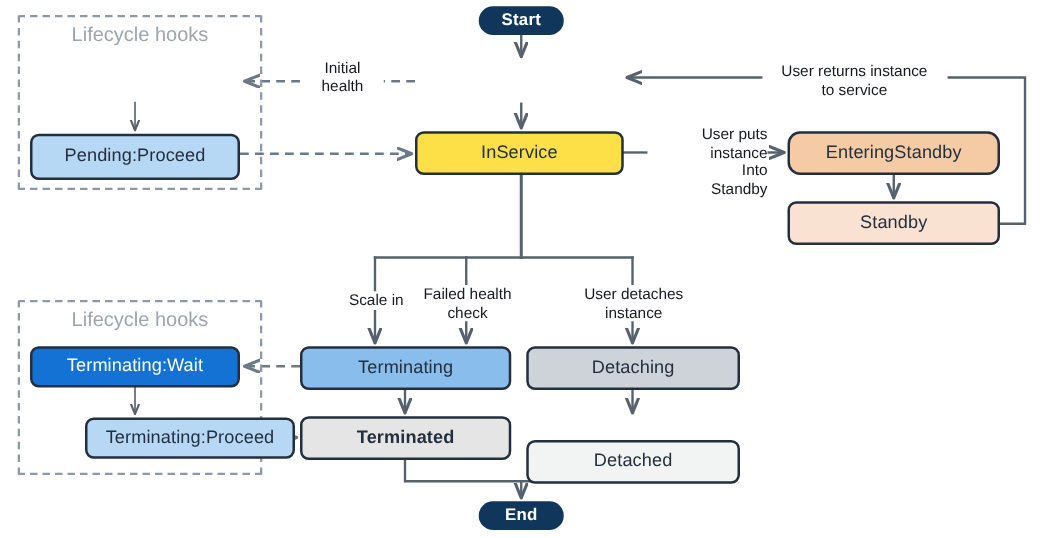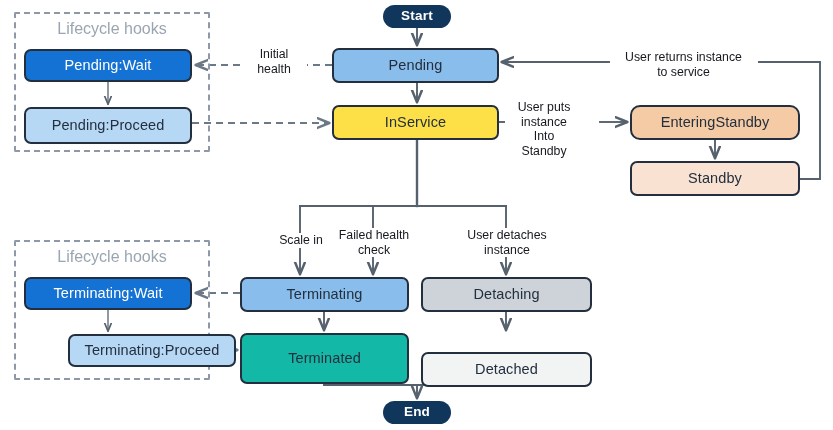--- a/index.html
+++ b/index.html
@@ -143,50 +143,48 @@
   </svg>
 
   <div class="group-box" style="left:14px; top:12px; width:196px; height:140px;"></div>
   <div class="group-title" style="left:14px; top:20px; width:196px;">Lifecycle hooks</div>
 
   <div class="group-box" style="left:14px; top:240px; width:196px; height:140px;"></div>
   <div class="group-title" style="left:14px; top:248px; width:196px;">Lifecycle hooks</div>
 
   <div class="node terminal" style="left:383px; top:5px; width:68px; height:23px; background:#10365c;">Start</div>
 
-  <div class="node" style="left:332px; top:48px; width:167px; height:35px; background:#89bdeb;">Pending</div>
 
   <div class="node" style="left:332px; top:105px; width:167px; height:35px; background:#fde047;">InService</div>
 
-  <div class="node hook-wait" style="left:24px; top:49px; width:168px; height:33px; background:#1372d3;">Pending:Wait</div>
 
   <div class="node" style="left:24px; top:107px; width:168px; height:37px; background:#b7d8f5;">Pending:Proceed</div>
 
   <div class="node" style="left:630px; top:105px; width:170px; height:35px; background:#f5cba5;border-radius:10px;">EnteringStandby</div>
 
   <div class="node" style="left:630px; top:161px; width:170px; height:35px; background:#fae2d2;">Standby</div>
 
   <div class="node hook-wait" style="left:24px; top:277px; width:168px; height:33px; background:#1372d3;">Terminating:Wait</div>
 
   <div class="node" style="left:24px; top:334px; width:168px; height:33px; background:#b7d8f5;margin-left:44px;">Terminating:Proceed</div>
 
   <div class="node" style="left:240px; top:277px; width:169px; height:35px; background:#89bdeb;">Terminating</div>
 
-  <div class="node" style="left:240px; top:333px; width:169px; height:51px; background:#14b8a6;">Terminated</div>
+  <div class="node" style="left:240px; top:333px; width:169px; height:35px; background:#e5e5e5;font-weight:bold;">Terminated</div>
 
   <div class="node" style="left:421px; top:277px; width:171px; height:35px; background:#ced2d9;">Detaching</div>
 
   <div class="node" style="left:421px; top:352px; width:171px; height:35px; background:#f2f3f3;">Detached</div>
 
   <div class="node terminal" style="left:383px; top:401px; width:68px; height:23px; background:#10365c;">End</div>
 
   <div class="edge-label" style="left:243px; top:47px; width:62px;">Initial
 health</div>
 
-  <div class="edge-label" style="left:505px; top:100px; width:78px;">User puts
+  <div class="edge-label" style="left:536px; top:100px; width:78px;text-align:right;">User puts
 instance
 Into
 Standby</div>
 
   <div class="edge-label" style="left:611px; top:50px; width:145px;">User returns instance
 to service</div>
 
   <div class="edge-label" style="left:272px; top:233px; width:58px;">Scale in</div>
 
   <div class="edge-label" style="left:333px; top:228px; width:82px;">Failed health

